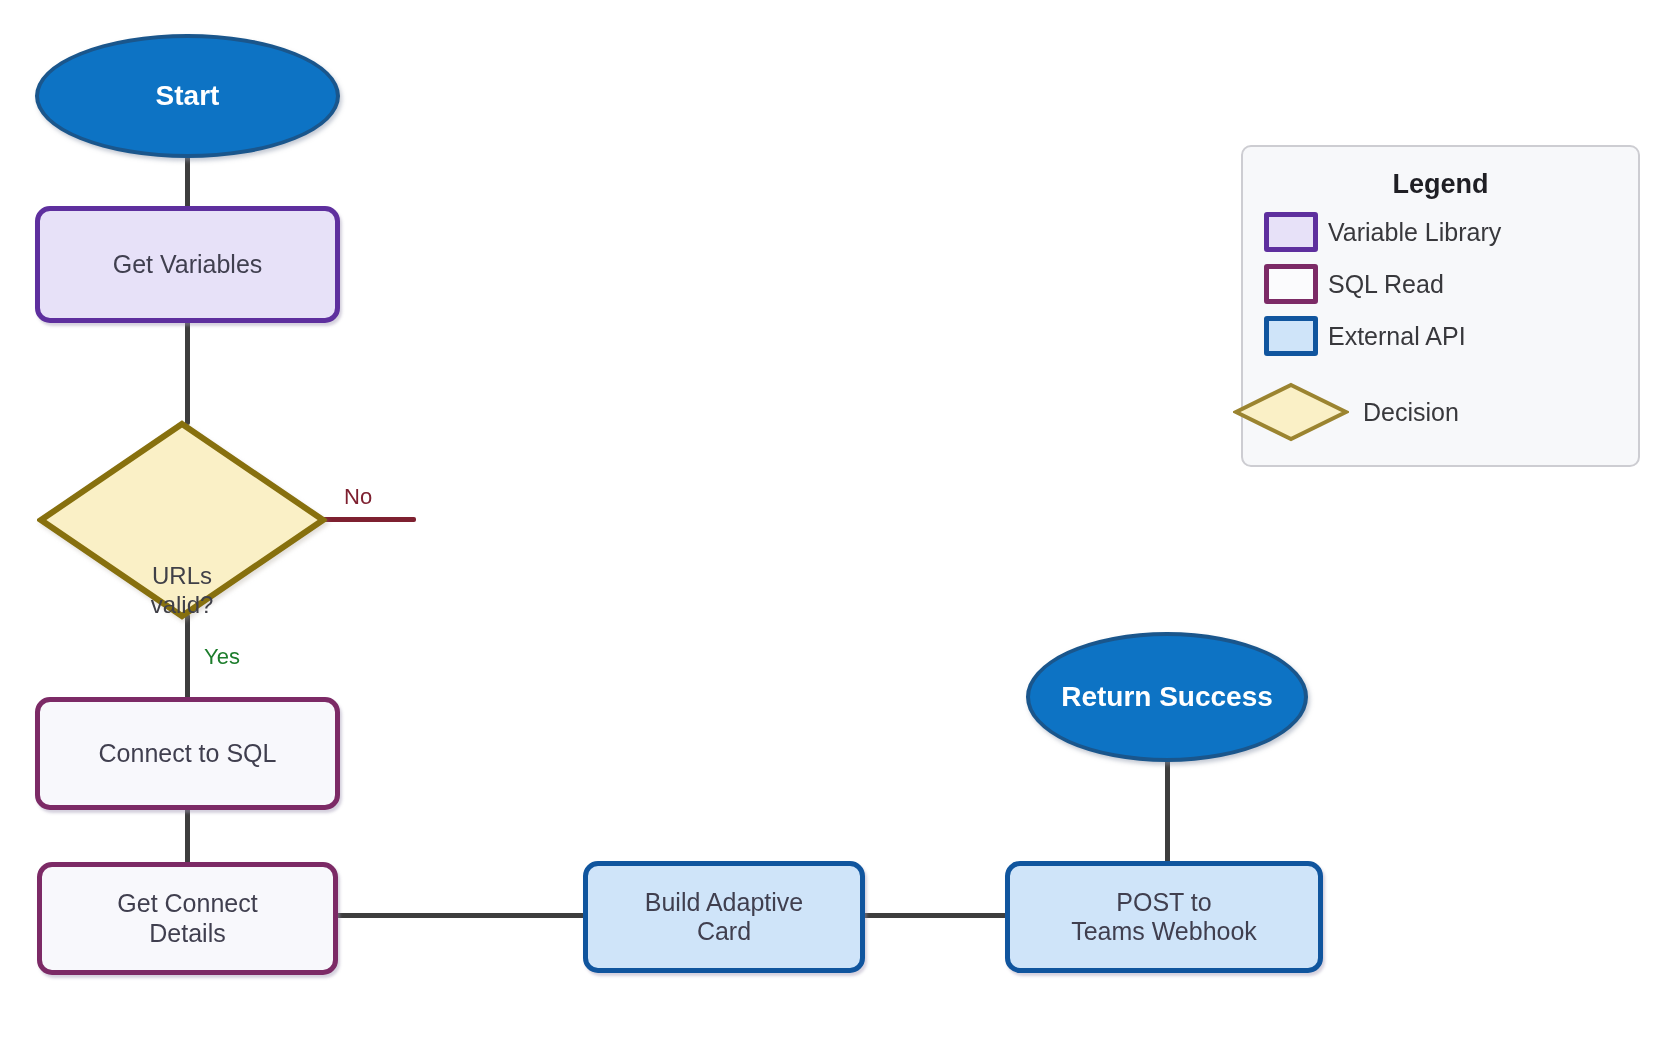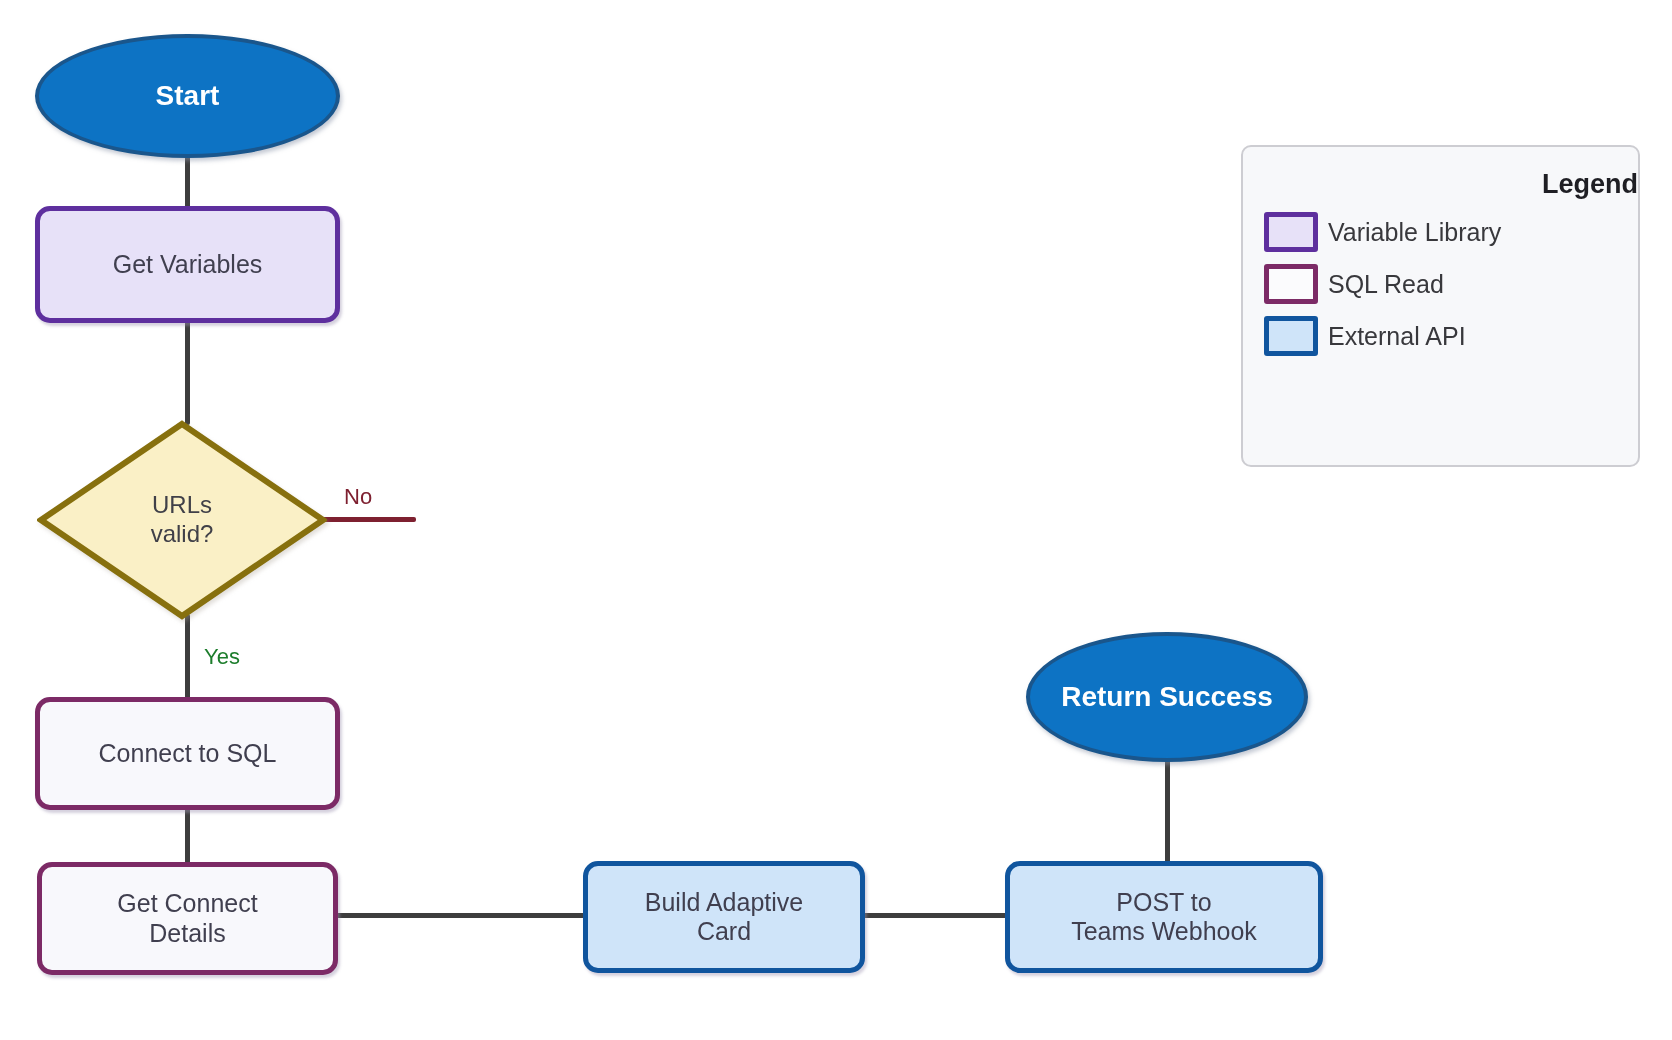--- a/index.html
+++ b/index.html
@@ -79,39 +79,39 @@
   .decision-wrap polygon {
     fill: var(--decision-fill, #faf0c6);
     stroke: var(--decision-stroke, #87700e);
   }
   .decision-label {
     position: absolute;
     left: 0; top: 0; right: 0; bottom: 0;
     display: flex;
     flex-direction: column;
     align-items: center;
-    justify-content: center;
+    justify-content: flex-end;
     font-size: 24px;
     color: #404048;
     line-height: 1.2;
   }
   .line { display: block; }
 
   
   .legend {
     position: absolute;
     left: 1241px; top: 145px;
     width: 399px; height: 322px;
     box-sizing: border-box;
     background: var(--legend-bg, #f7f8fa);
     border: 2px solid var(--legend-border, #cdcdd2);
     border-radius: 10px;
   }
   .legend-title {
-    text-align: right;
+    text-align: center;
     font-weight: bold;
     font-size: 27px;
     color: #1f1f24;
     margin-top: 22px;
   }
   .legend-row {
     display: flex;
     align-items: center;
     gap: 10px;
     margin: 12px 0 0 21px;
@@ -212,15 +212,21 @@
     <div class="legend-row">
       <div class="swatch sqlread"></div>
       <span>SQL Read</span>
     </div>
 
     <div class="legend-row">
       <div class="swatch api"></div>
       <span>External API</span>
     </div>
 
+    <div class="legend-decision-row">
+      <svg width="116" height="60" viewBox="0 0 116 60">
+        <polygon points="58,3 113,30 58,57 3,30" stroke-width="4" stroke-linejoin="miter"></polygon>
+      </svg>
+      <span>Decision</span>
+    </div>
   </div>
 
 </div>
 
 </body></html>

